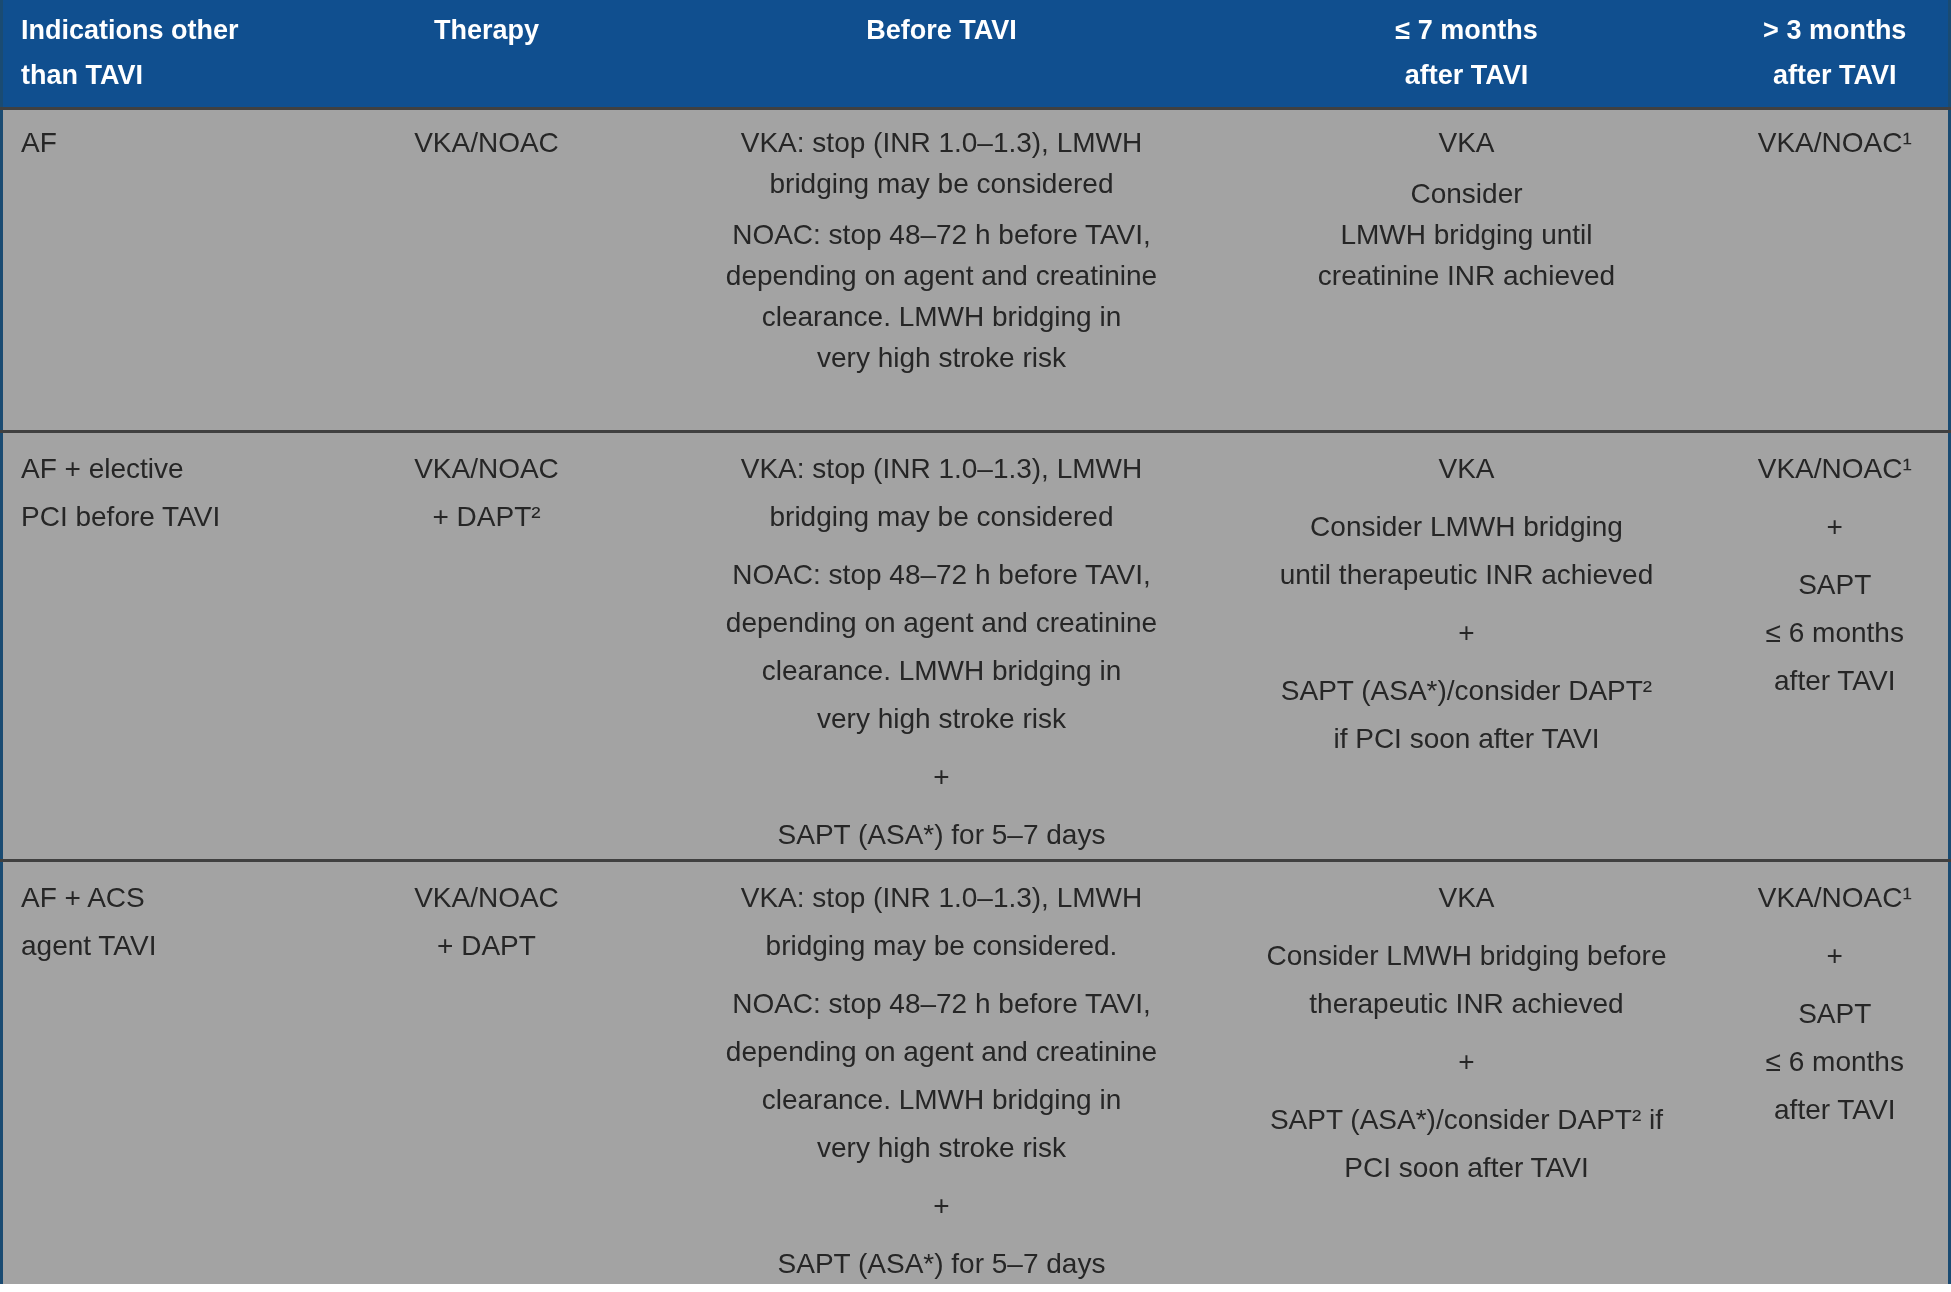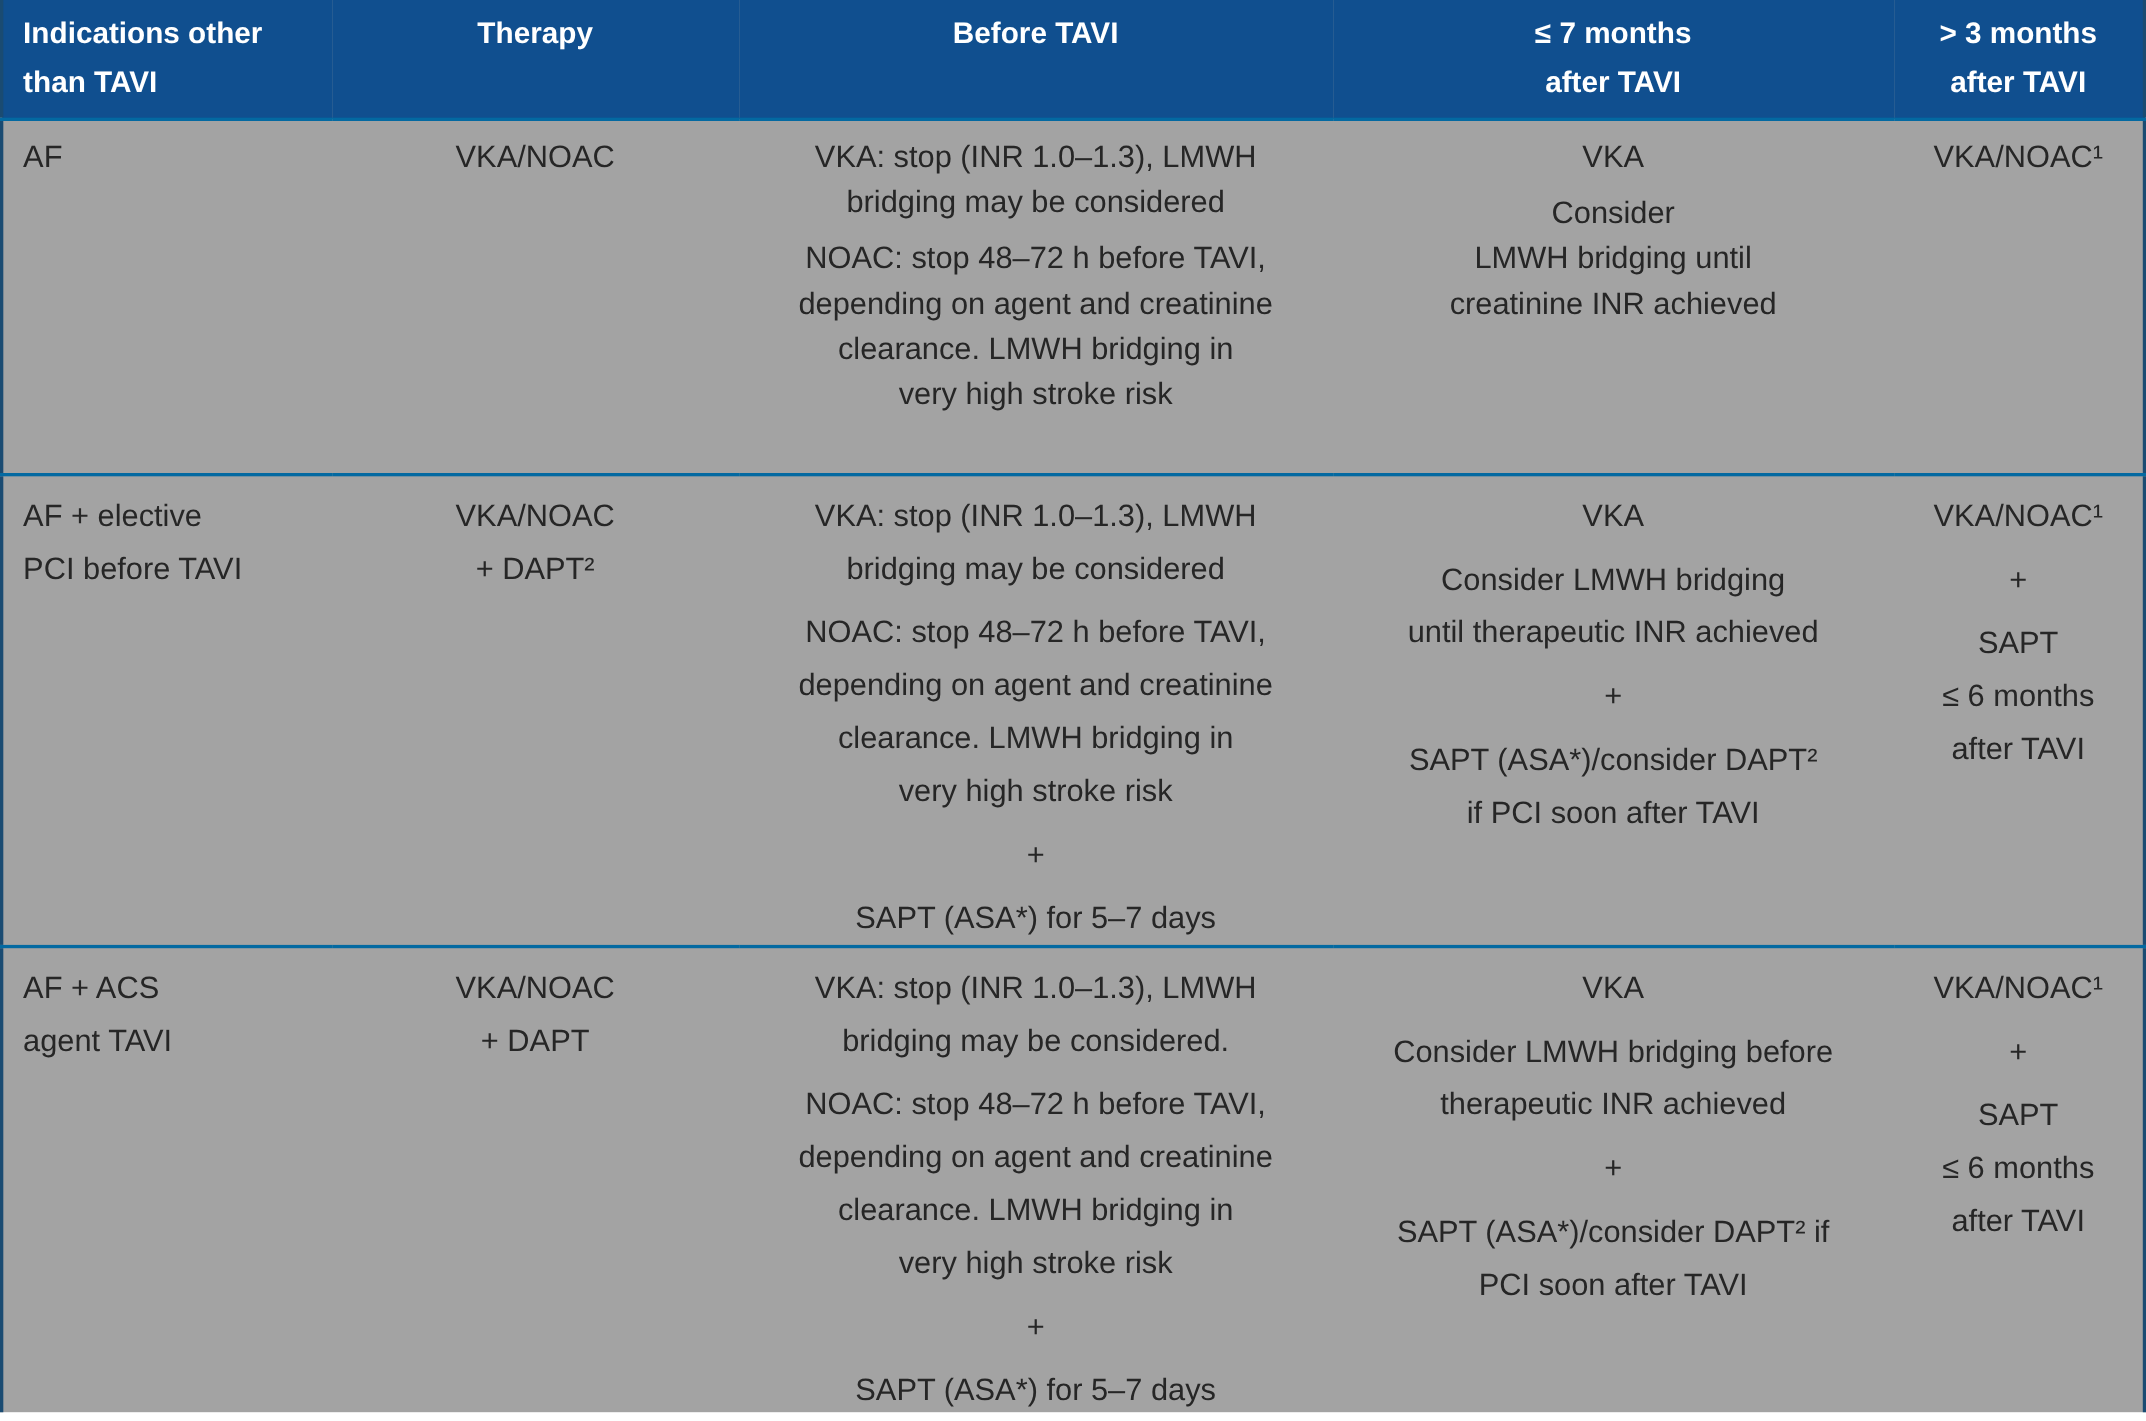--- a/index.html
+++ b/index.html
@@ -22,21 +22,21 @@
     font-size:27px;font-weight:bold;line-height:45px;
     vertical-align:top;padding:8px 6px 0 6px;
     white-space:pre-line;
   }
   thead th.left{text-align:left;padding-left:18px;}
   thead tr{height:108px;}
   tbody td{
     vertical-align:top;padding:12px 6px 0 6px;
     color:#262626;font-size:28px;
     text-align:center;
-    border-top:3px solid #0369a1;
+    border-top:3px solid #404040;
   }
   tbody td.left{text-align:left;padding-left:18px;}
   tbody tr.r1{height:323px;}
   tbody tr.r2{height:425px;}
   tbody tr.r3{height:436px;}
   tbody tr.r1 .blk{line-height:41px;}
   tbody tr.r2 .blk,tbody tr.r3 .blk{line-height:48px;}
   .blk{white-space:pre-line;}
   .blk + .blk{margin-top:10px;}
 </style>

